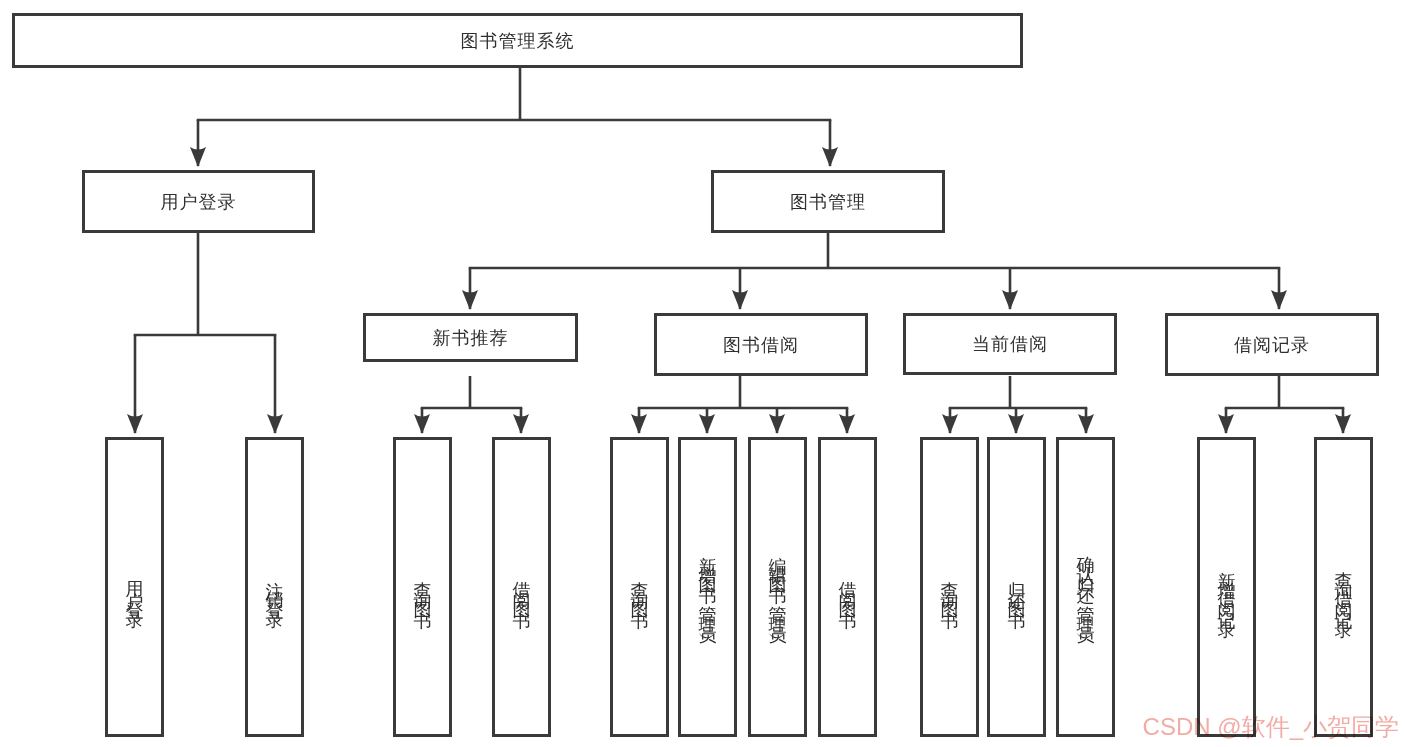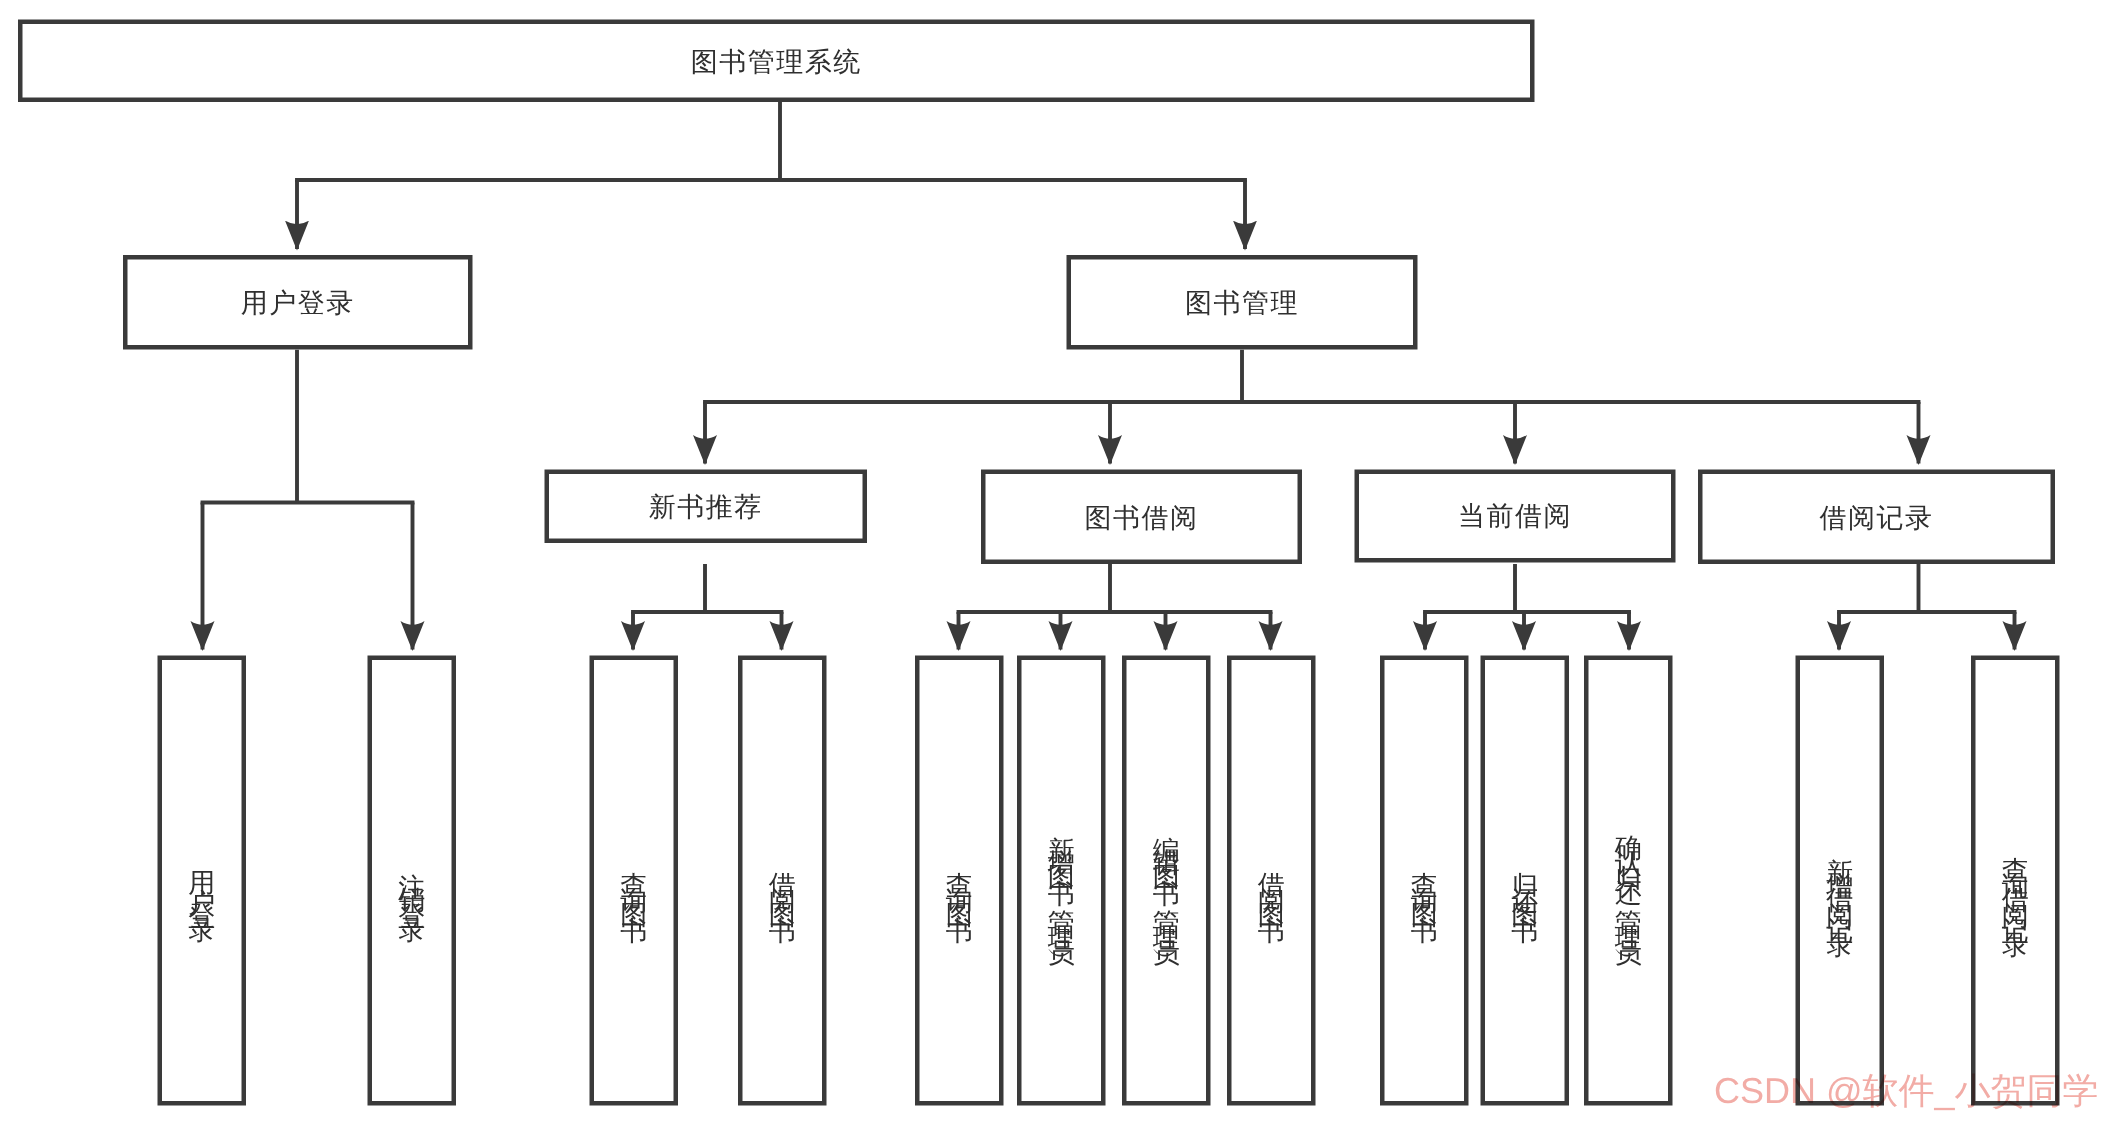--- a/index.html
+++ b/index.html
@@ -38,21 +38,21 @@
   }
   
   #b-root {left:12px;  top:13px;  width:1011px;height:55px;}
   
   #b-l2-0 {left:82px;  top:170px; width:233px; height:63px;}
   #b-l2-1 {left:711px; top:170px; width:234px; height:63px;}
   
   #b-l3-0 {left:363px; top:313px; width:215px; height:49px;}
   #b-l3-1 {left:654px; top:313px; width:214px; height:63px;}
   #b-l3-2 {left:903px; top:313px; width:214px; height:62px;}
-  #b-l3-3 {left:1132px;top:313px; width:238px; height:63px;text-align:center;}
+  #b-l3-3 {left:1165px;top:313px; width:214px; height:63px;text-align:center;}
   
   .v{top:437px;width:59px;height:300px;}
   #b-l4-0 {left:105px;}
   #b-l4-1 {left:245px;}
   #b-l4-2 {left:393px;}
   #b-l4-3 {left:492px;}
   #b-l4-4 {left:610px;}
   #b-l4-5 {left:678px;}
   #b-l4-6 {left:748px;}
   #b-l4-7 {left:818px;}

